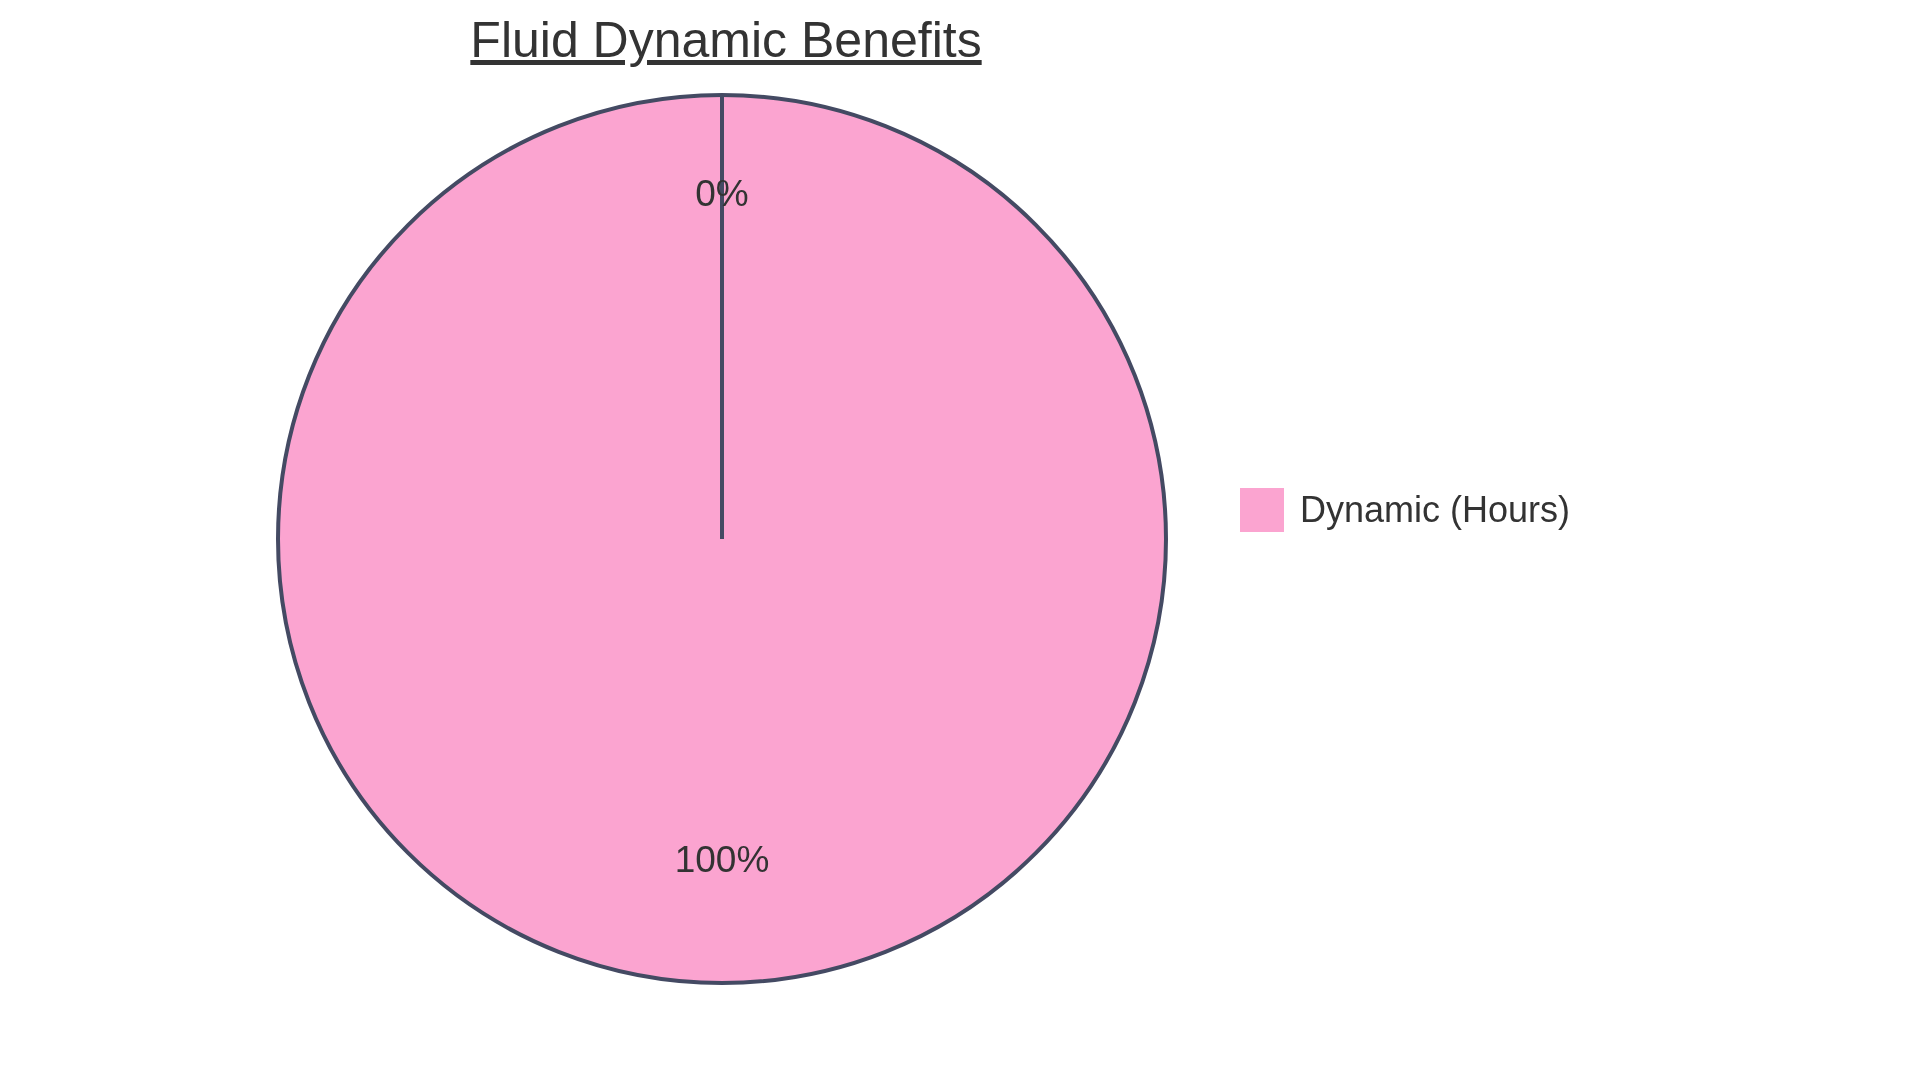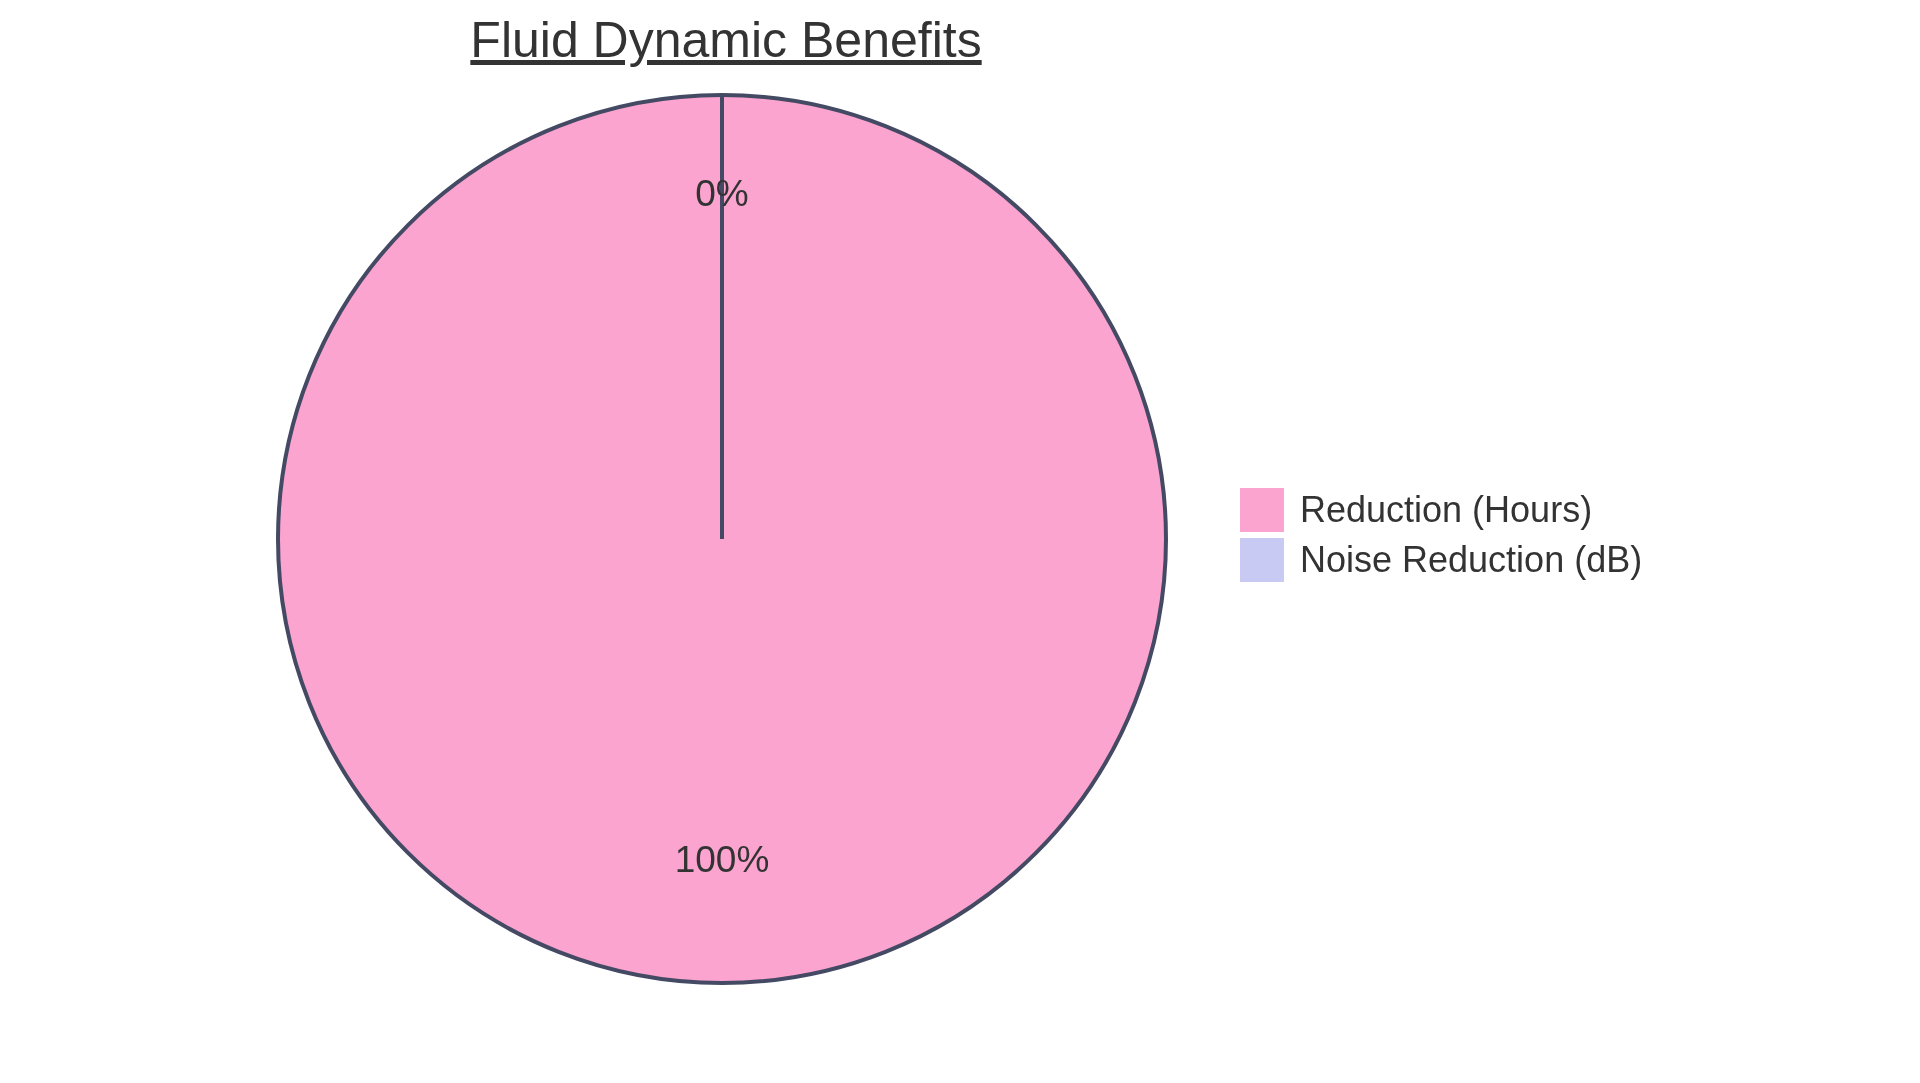--- a/index.html
+++ b/index.html
@@ -45,20 +45,16 @@
       <circle cx="722" cy="539" r="444" fill="#FBA4D0" stroke="#444A63" stroke-width="4"></circle>
       <line x1="722" y1="539" x2="722" y2="95" stroke="#444A63" stroke-width="4"></line>
       <line x1="722" y1="539" x2="721.9999999999999" y2="95" stroke="#444A63" stroke-width="4"></line>
       <text x="722" y="872" text-anchor="middle" fill="#333333">100%</text>
       <text x="721.9999999999999" y="206" text-anchor="middle" fill="#333333">0%</text>
     </svg>
 
   <div class="legend" id="legend">
       <div class="legend-row">
         <span class="swatch" style="background: rgb(251, 164, 208);"></span>
-        <span class="legend-label" style="color: rgb(51, 51, 51);">Reduction (Hours)</span>
-      </div>
-      <div class="legend-row">
-        <span class="swatch" style="background: rgb(201, 202, 243);"></span>
-        <span class="legend-label" style="color: rgb(51, 51, 51);">Noise Reduction (dB)</span>
+        <span class="legend-label" style="color: rgb(51, 51, 51);">Dynamic (Hours)</span>
       </div>
     </div>
 </div>
 
 </body></html>

